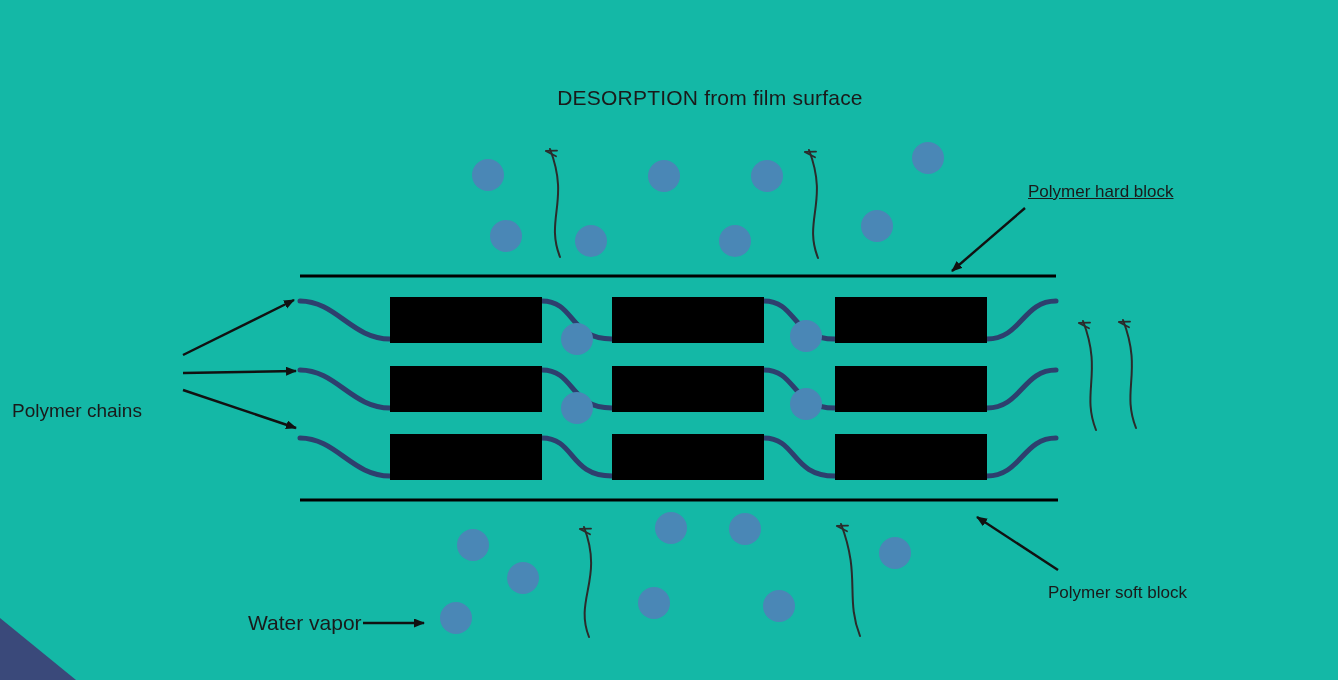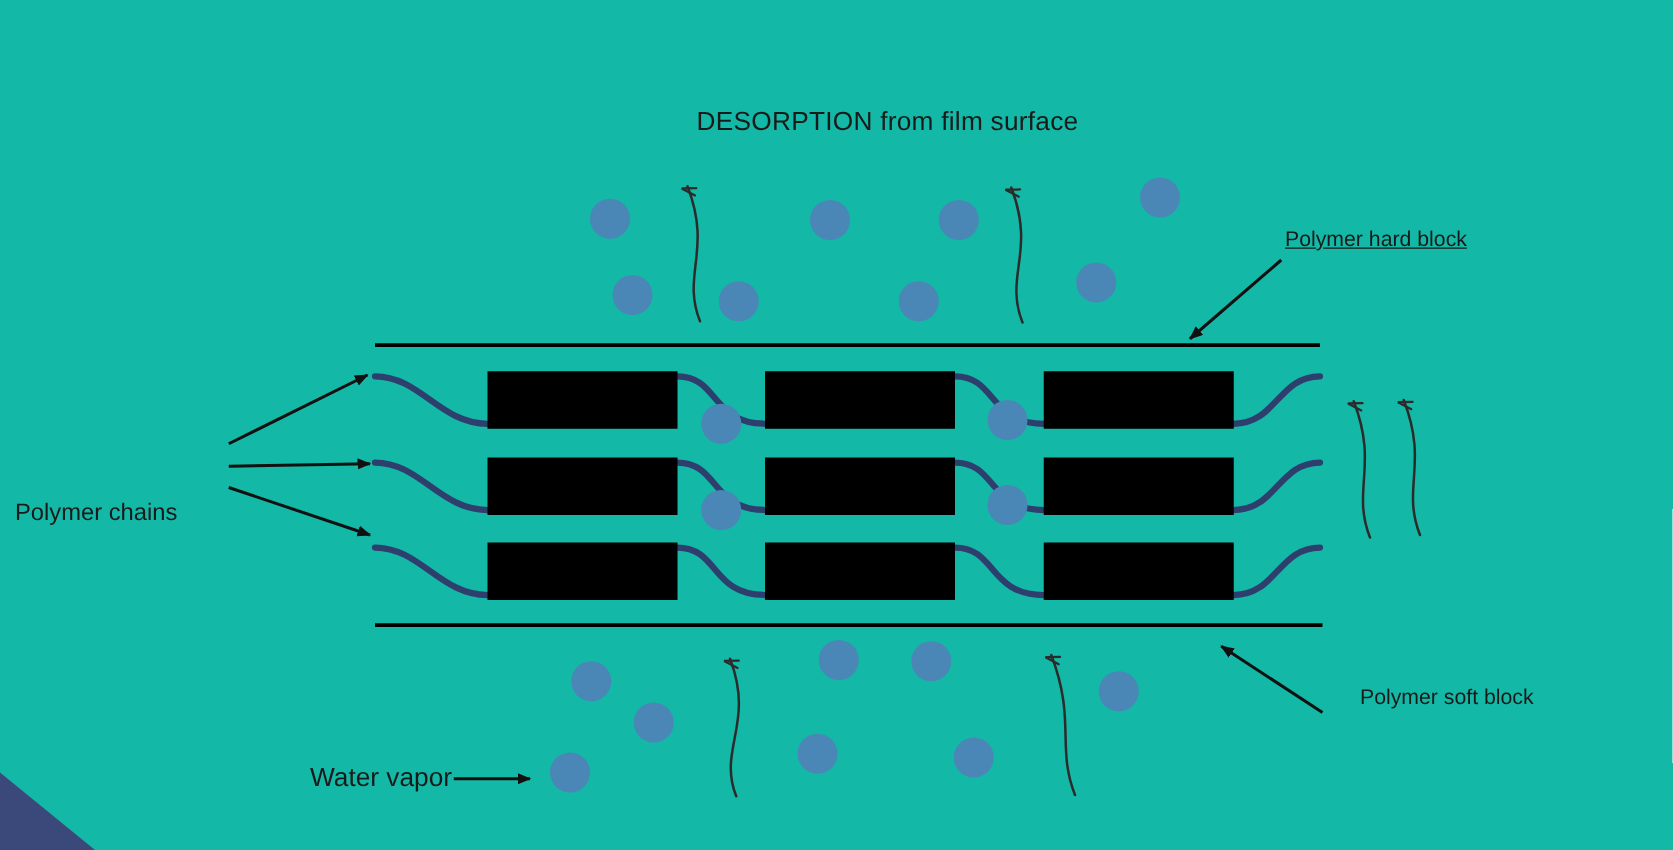--- a/index.html
+++ b/index.html
@@ -10,21 +10,21 @@
     overflow:hidden;
     font-family:"Liberation Sans", sans-serif;
     color:#1a1a1a;
   }
   #diagram-svg{position:absolute;left:0;top:0;}
   .lbl{position:absolute;white-space:pre;color:#1a1a1a;}
   .lbl-title{left:450px;top:86px;width:520px;text-align:center;font-size:21px;letter-spacing:.2px;}
   .lbl-hard{left:1028px;top:182px;font-size:17px;text-decoration:underline;}
   .lbl-chains{left:12px;top:354px;font-size:19px;margin-top:46px;}
   .lbl-diffusion{left:1165px;top:341px;font-size:20.5px;line-height:29px;}
-  .lbl-soft{left:1048px;top:548px;font-size:17px;margin-left:40px;}
+  .lbl-soft{left:1048px;top:583px;font-size:17px;}
   .lbl-water{left:248px;top:611px;font-size:21px;}
 </style>
 </head>
 <body>
 
 <div id="canvas">
 
   <svg id="diagram-svg" width="1338" height="680" viewBox="0 0 1338 680">
     <defs>
       <marker id="mf" markerWidth="13" markerHeight="10" refX="10" refY="4.5" orient="auto" markerUnits="userSpaceOnUse">

